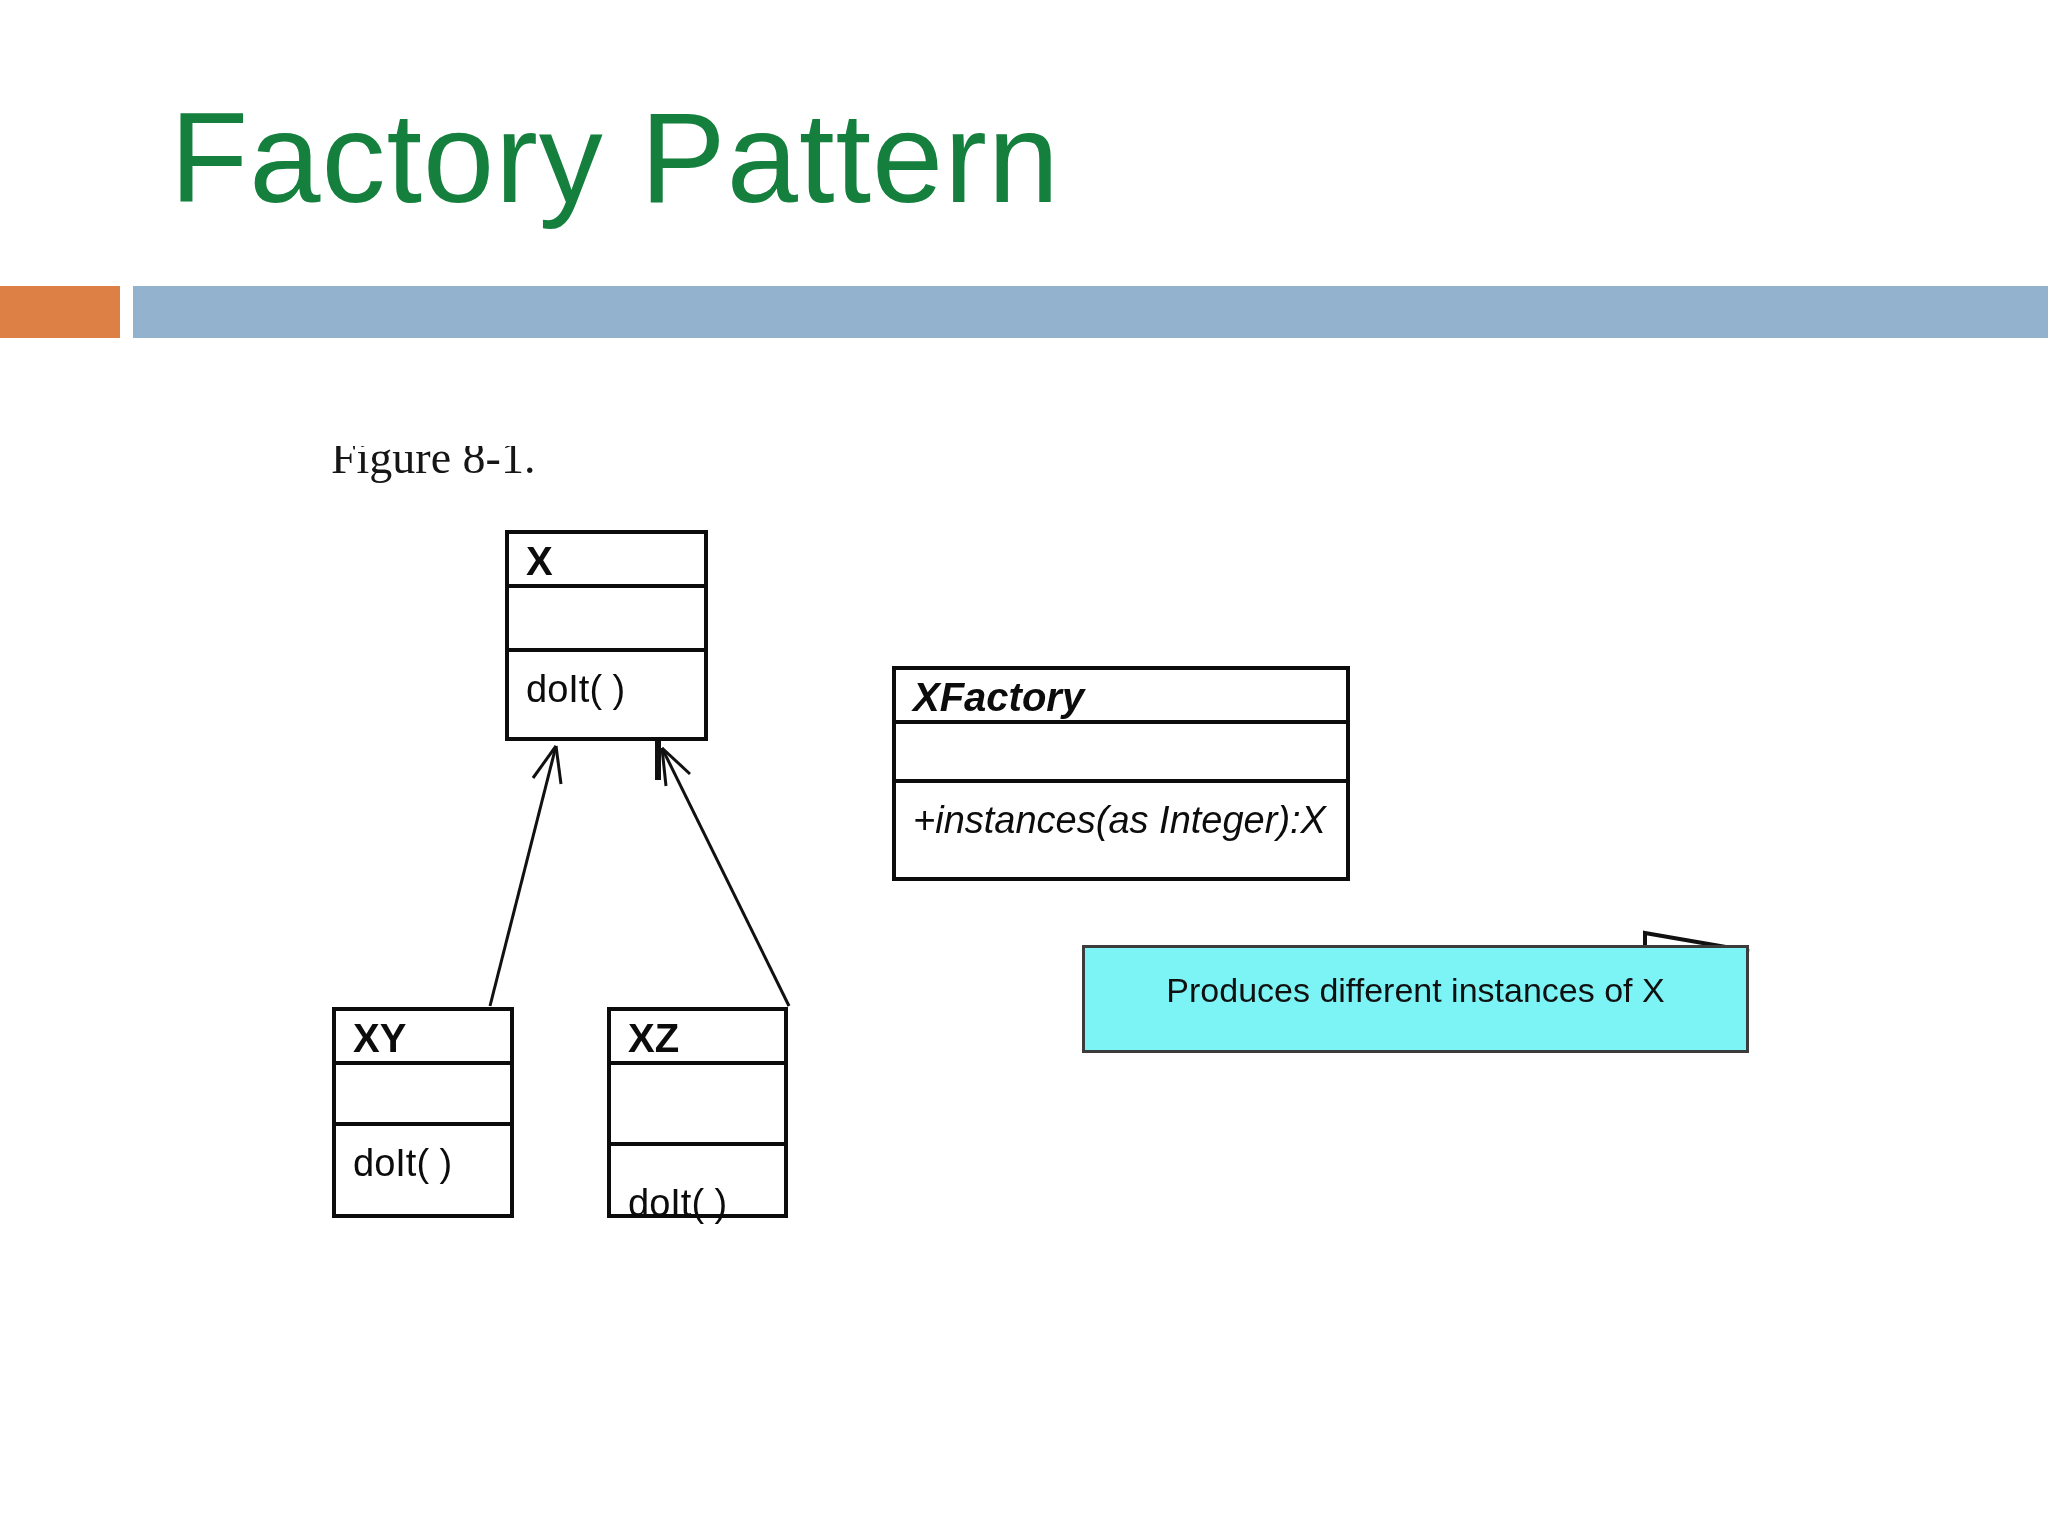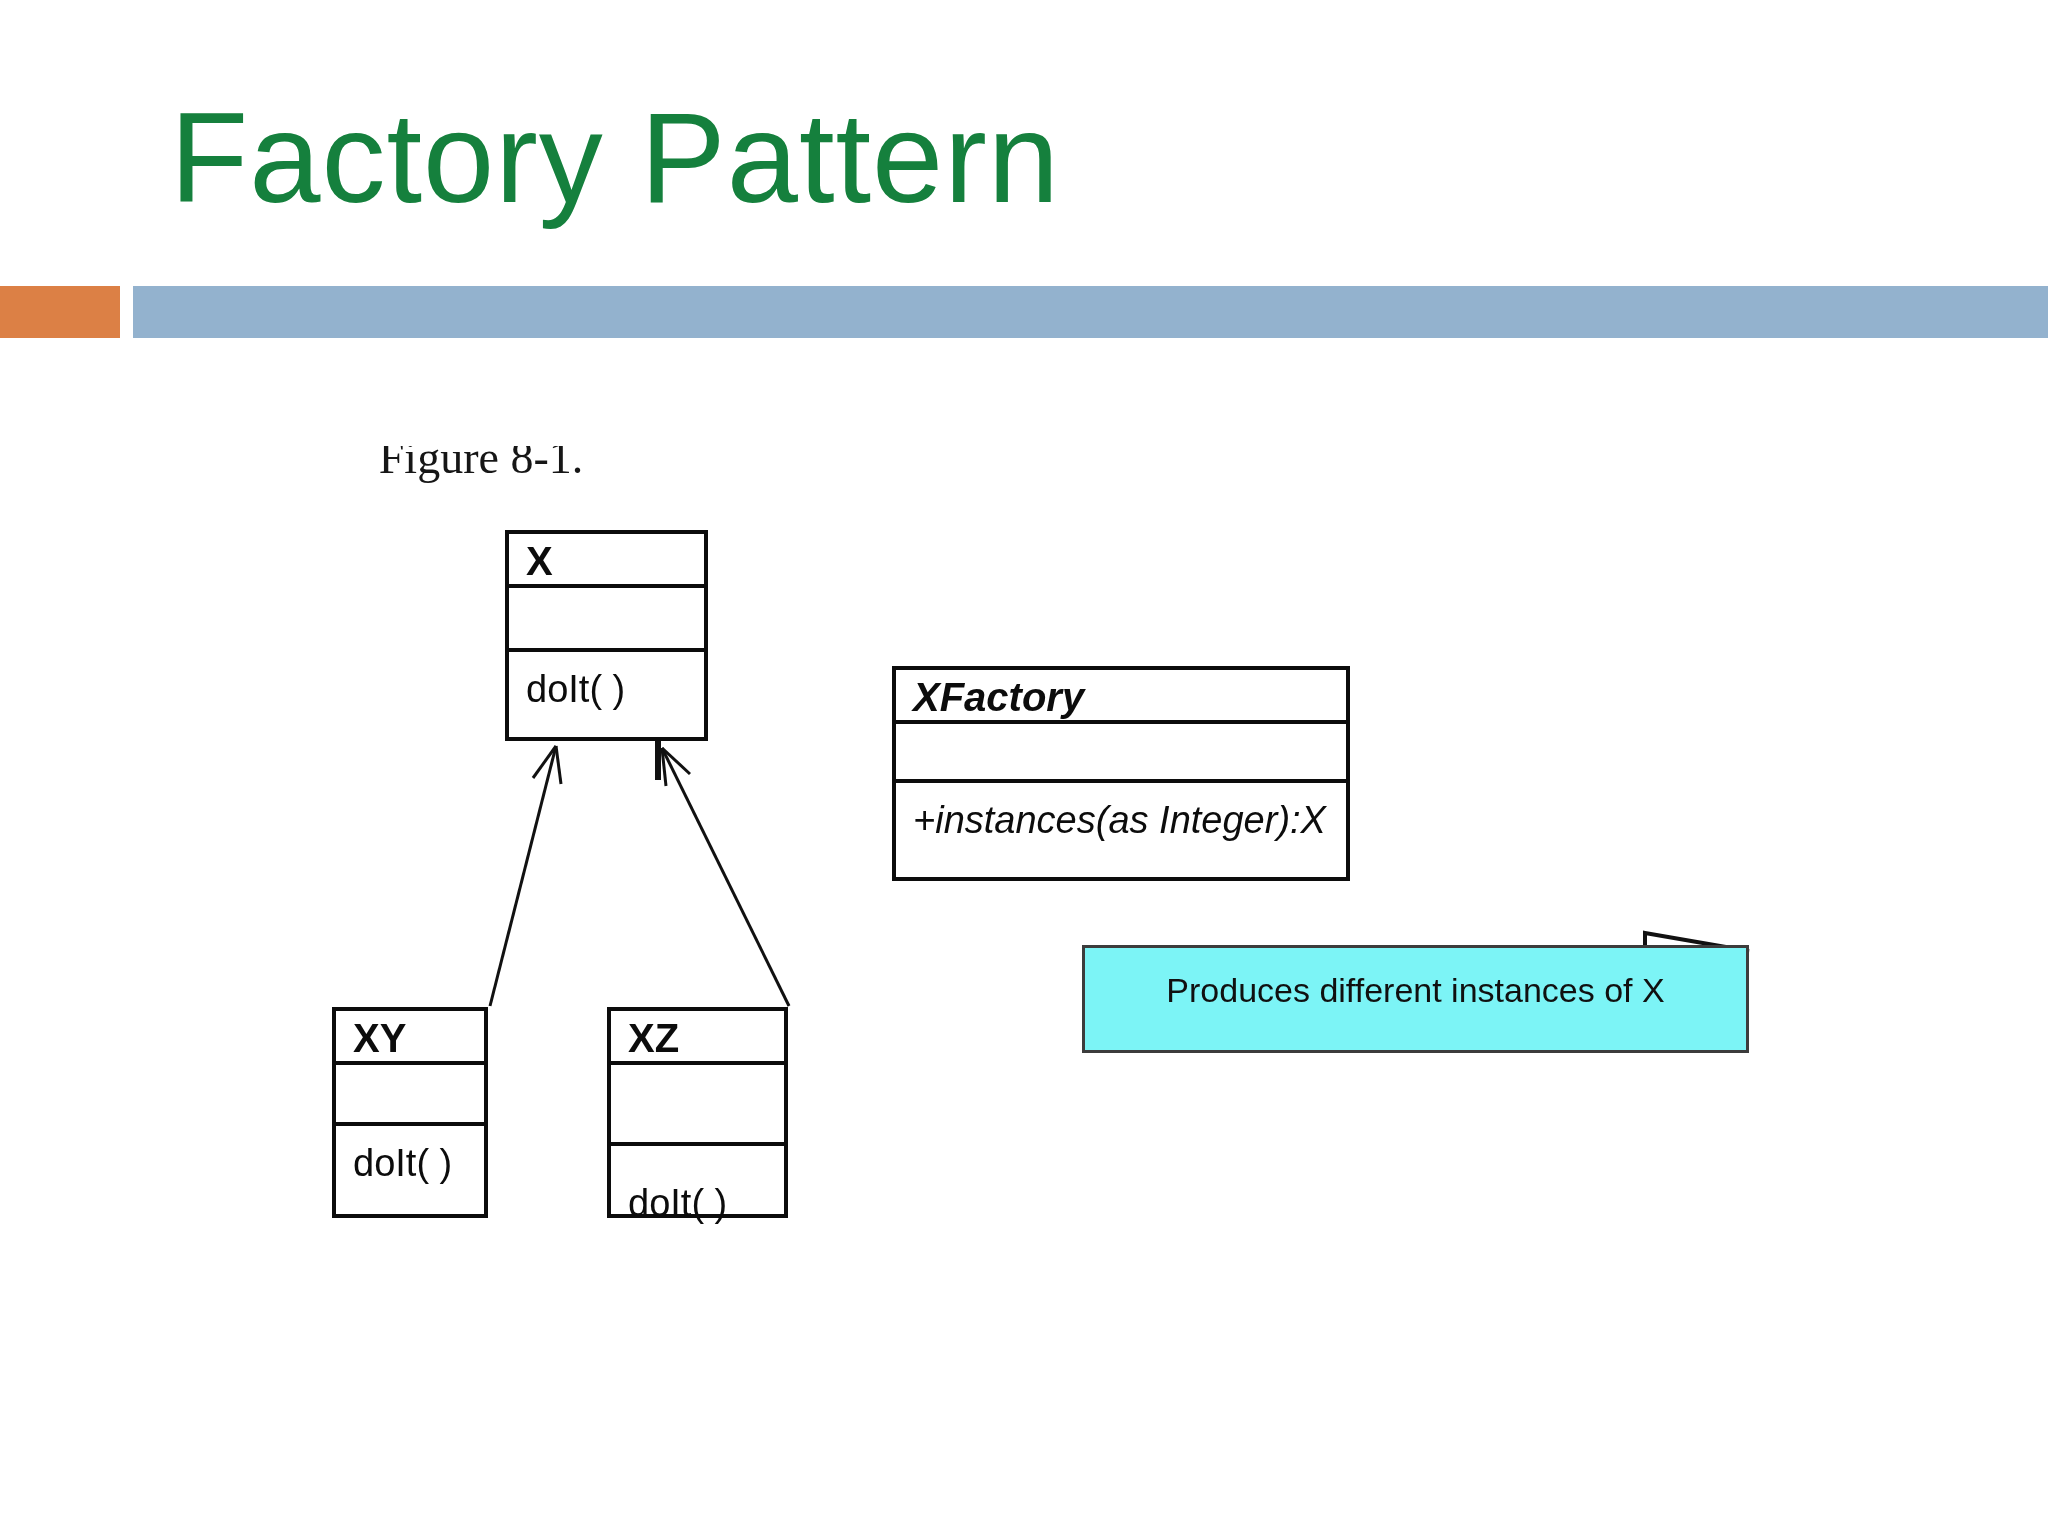--- a/index.html
+++ b/index.html
@@ -22,21 +22,21 @@
   .bar-orange{left:0;width:120px;background:#dc8045;}
   .bar-blue{left:133px;width:1915px;background:#93b2ce;}
   
   .figure-caption-clip{
     position:absolute;left:331px;top:446px;
     width:300px;height:46px;overflow:hidden;
   }
   .figure-caption-clip span{
     display:block;margin-top:-15px;
     font-family:"Liberation Serif","DejaVu Serif",serif;
-    font-size:46px;color:#161616;white-space:nowrap;text-align:center;
+    font-size:46px;color:#161616;white-space:nowrap;
   }
   
   .uml-class{
     position:absolute;
     border:4px solid #0c0c0c;
     background:#ffffff;
     display:flex;flex-direction:column;
     box-sizing:border-box;
     color:#0c0c0c;
   }
@@ -50,21 +50,21 @@
     flex:0 0 auto;
   }
   .uml-class .row-methods{
     flex:1 1 auto;
     font-size:38px;line-height:1.05;
     padding:18px 0 0 17px;
     white-space:nowrap;
   }
   #class-x{left:505px;top:530px;width:203px;height:211px;}
   #class-x .row-attrs{height:60px;}
-  #class-xy{left:332px;top:1007px;width:156px;height:211px;}
+  #class-xy{left:332px;top:1007px;width:182px;height:211px;}
   #class-xy .row-attrs{height:57px;}
   #class-xz{left:607px;top:1007px;width:181px;height:211px;gap:20px;}
   #class-xz .row-attrs{height:57px;}
   #class-xfactory{left:892px;top:666px;width:458px;height:215px;font-style:italic;}
   #class-xfactory .row-attrs{height:55px;}
   
   .note-box{
     position:absolute;left:1082px;top:945px;width:667px;height:108px;
     background:#7cf4f6;border:3px solid #3c3c3c;box-sizing:border-box;
     font-size:34px;color:#101010;text-align:center;

